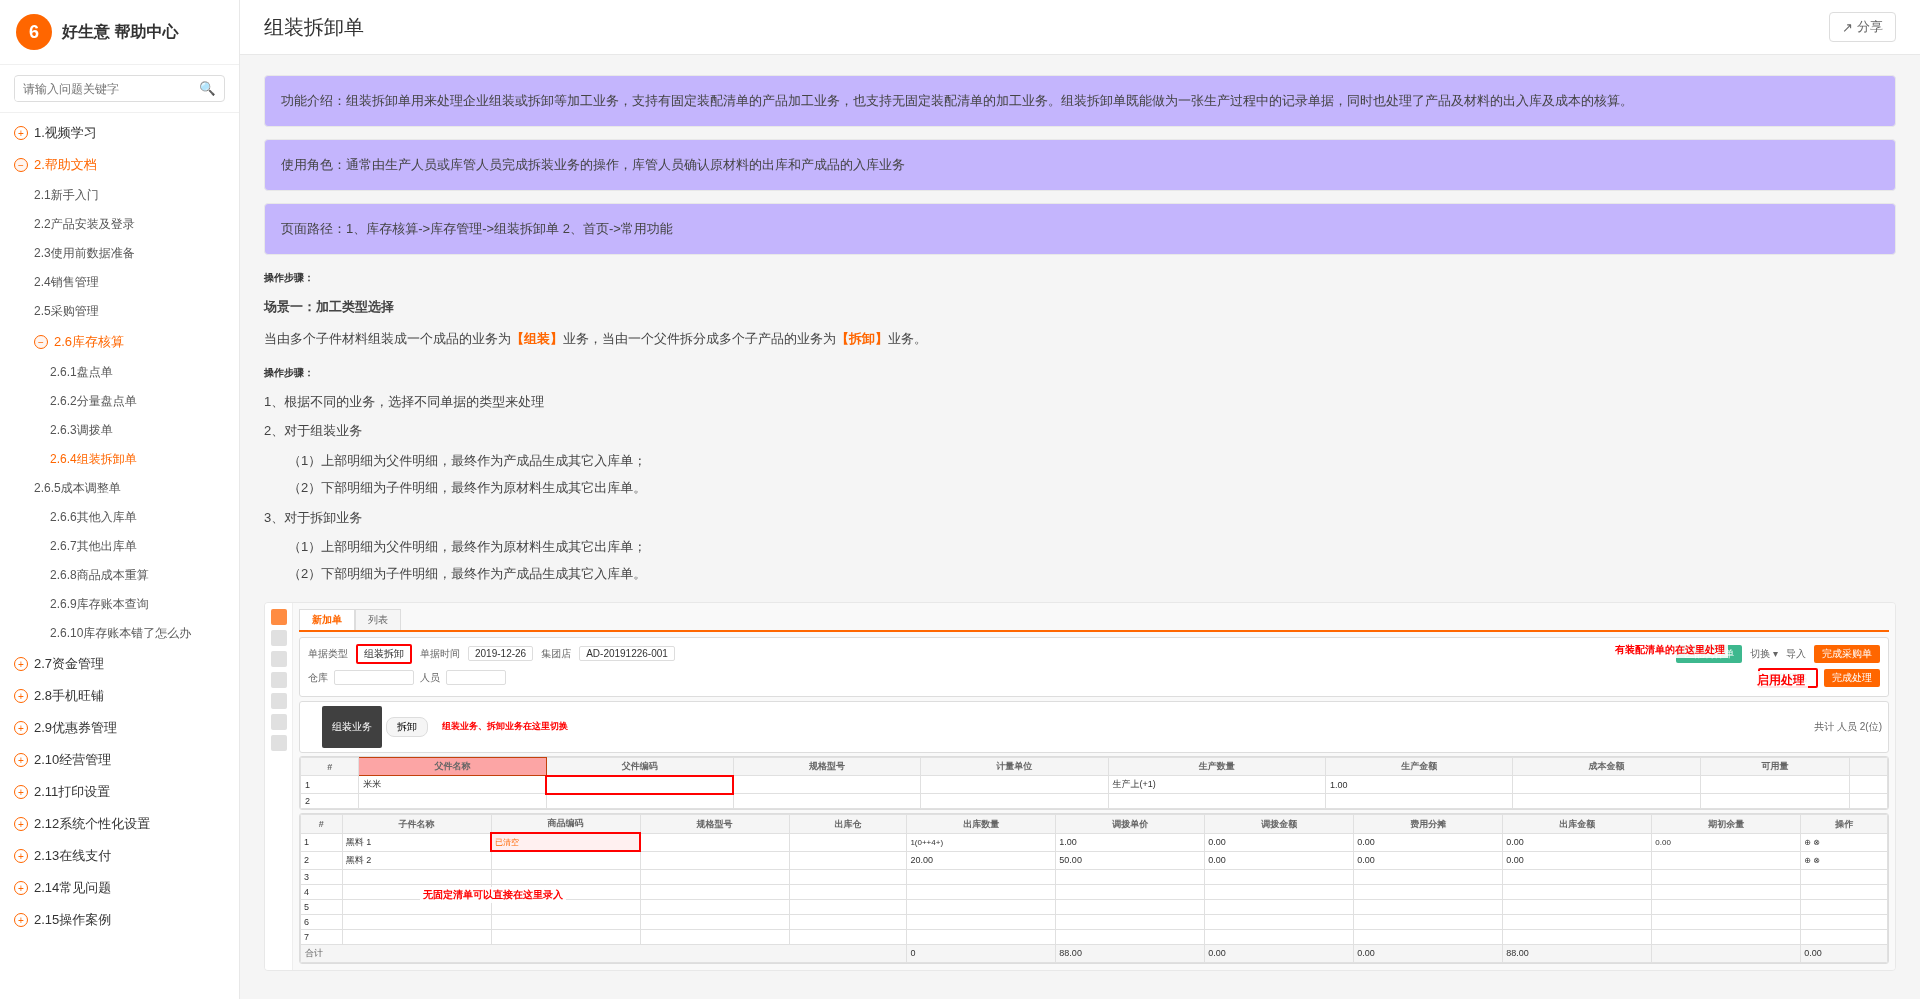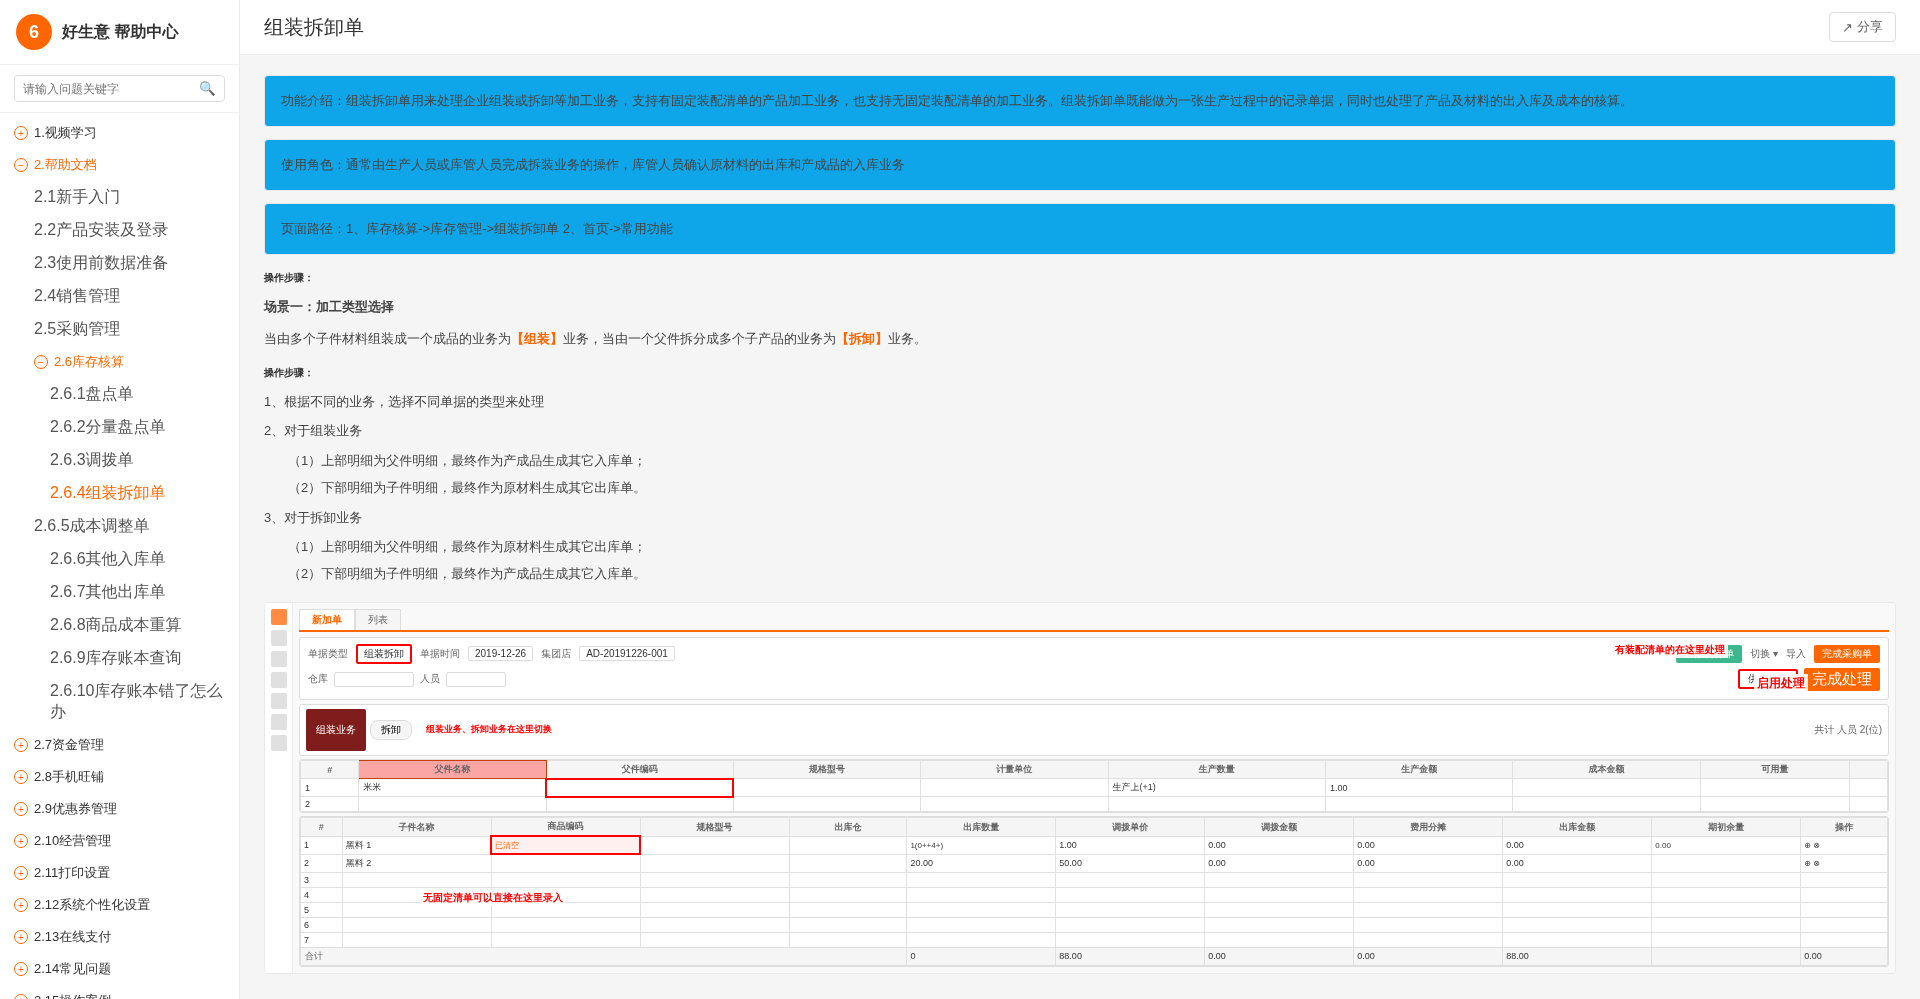--- a/index.html
+++ b/index.html
@@ -90,21 +90,21 @@
       font-size: 10px;
       margin-right: 6px;
       flex-shrink: 0;
       background: #fff5f0;
     }
     .nav-item.active-section { color: #ff6600; }
 
     .sub-nav-item {
       padding: 6px 14px 6px 34px;
       cursor: pointer;
-      font-size: 16px;
+      font-size: 12px;
       color: #555;
       display: block;
     }
     .sub-nav-item.active { color: #ff6600; font-weight: 500; }
 
     
     #main {
       flex: 1;
       display: flex;
       flex-direction: column;
@@ -138,21 +138,21 @@
     }
 
     #content-area {
       flex: 1;
       overflow-y: auto;
       padding: 20px 24px;
       background: #f5f5f5;
     }
 
     .info-box {
-      background: #0ea5e9;
+      background: #c4b5fd;
       border: 1px solid #e8e8e8;
       border-radius: 4px;
       padding: 14px 16px;
       margin-bottom: 12px;
       line-height: 1.7;
       font-size: 13px;
       color: #444;
     }
 
     .section-heading {
@@ -404,30 +404,30 @@
                 <span style="color:#666;font-size:10px;">导入</span>
                 <span style="background:#ff6600;color:#fff;padding:2px 8px;font-size:10px;border-radius:2px;cursor:pointer;">完成采购单</span>
               </div>
               <div style="display:flex;align-items:center;gap:6px;margin-bottom:2px;">
                 <span style="font-size:10px;color:#666;">仓库</span>
                 <span style="border:1px solid #ddd;padding:1px 6px;font-size:10px;border-radius:2px;min-width:80px;">&nbsp;</span>
                 <span style="font-size:10px;color:#666;">人员</span>
                 <span style="border:1px solid #ddd;padding:1px 6px;font-size:10px;border-radius:2px;min-width:60px;">&nbsp;</span>
                 <div style="flex:1;"></div>
                 <span style="border:2px solid #ff0000;padding:1px 8px;font-size:10px;border-radius:2px;cursor:pointer;">供货品名</span>
-                <span style="background:#ff6600;color:#fff;padding:2px 8px;font-size:15px;border-radius:2px;cursor:pointer;">完成处理</span>
+                <span style="background:#ff6600;color:#fff;padding:2px 8px;font-size:10px;border-radius:2px;cursor:pointer;">完成处理</span>
               </div>
 
               <div style="position:absolute;top:4px;right:160px;color:#ff0000;font-size:10px;font-weight:bold;background:rgba(255,255,255,0.9);padding:1px 3px;">有装配清单的在这里处理</div>
 
               <div style="position:absolute;bottom:6px;right:80px;color:#ff0000;font-size:12px;font-weight:bold;background:rgba(255,255,255,0.9);padding:1px 3px;">启用处理</div>
             </div>
 
             <div style="background:#fff;border:1px solid #ddd;border-radius:3px;padding:4px 6px;margin-bottom:3px;display:flex;align-items:center;gap:4px;position:relative;">
-              <button style="background:#7f1d1d;color:#fff;border:none;padding:14px 10px;font-size:10px;border-radius:2px;cursor:pointer;">组装业务</button>
+              <button style="background:#404040;color:#fff;border:none;padding:14px 10px;font-size:10px;border-radius:2px;cursor:pointer;margin-left:16px;">组装业务</button>
               <button style="background:#f5f5f5;border:1px solid #ddd;padding:2px 10px;font-size:10px;border-radius:8px;cursor:pointer;">拆卸</button>
               <span style="font-size:9px;color:#ff0000;margin-left:10px;font-weight:bold;">组装业务、拆卸业务在这里切换</span>
               <div style="flex:1;"></div>
               <span style="font-size:10px;color:#666;">共计 人员 2(位)</span>
             </div>
 
             <div style="background:#fff;border:1px solid #ddd;border-radius:3px;margin-bottom:3px;overflow:hidden;">
               <table style="width:100%;border-collapse:collapse;font-size:9px;">
                 <thead>
                   <tr>

